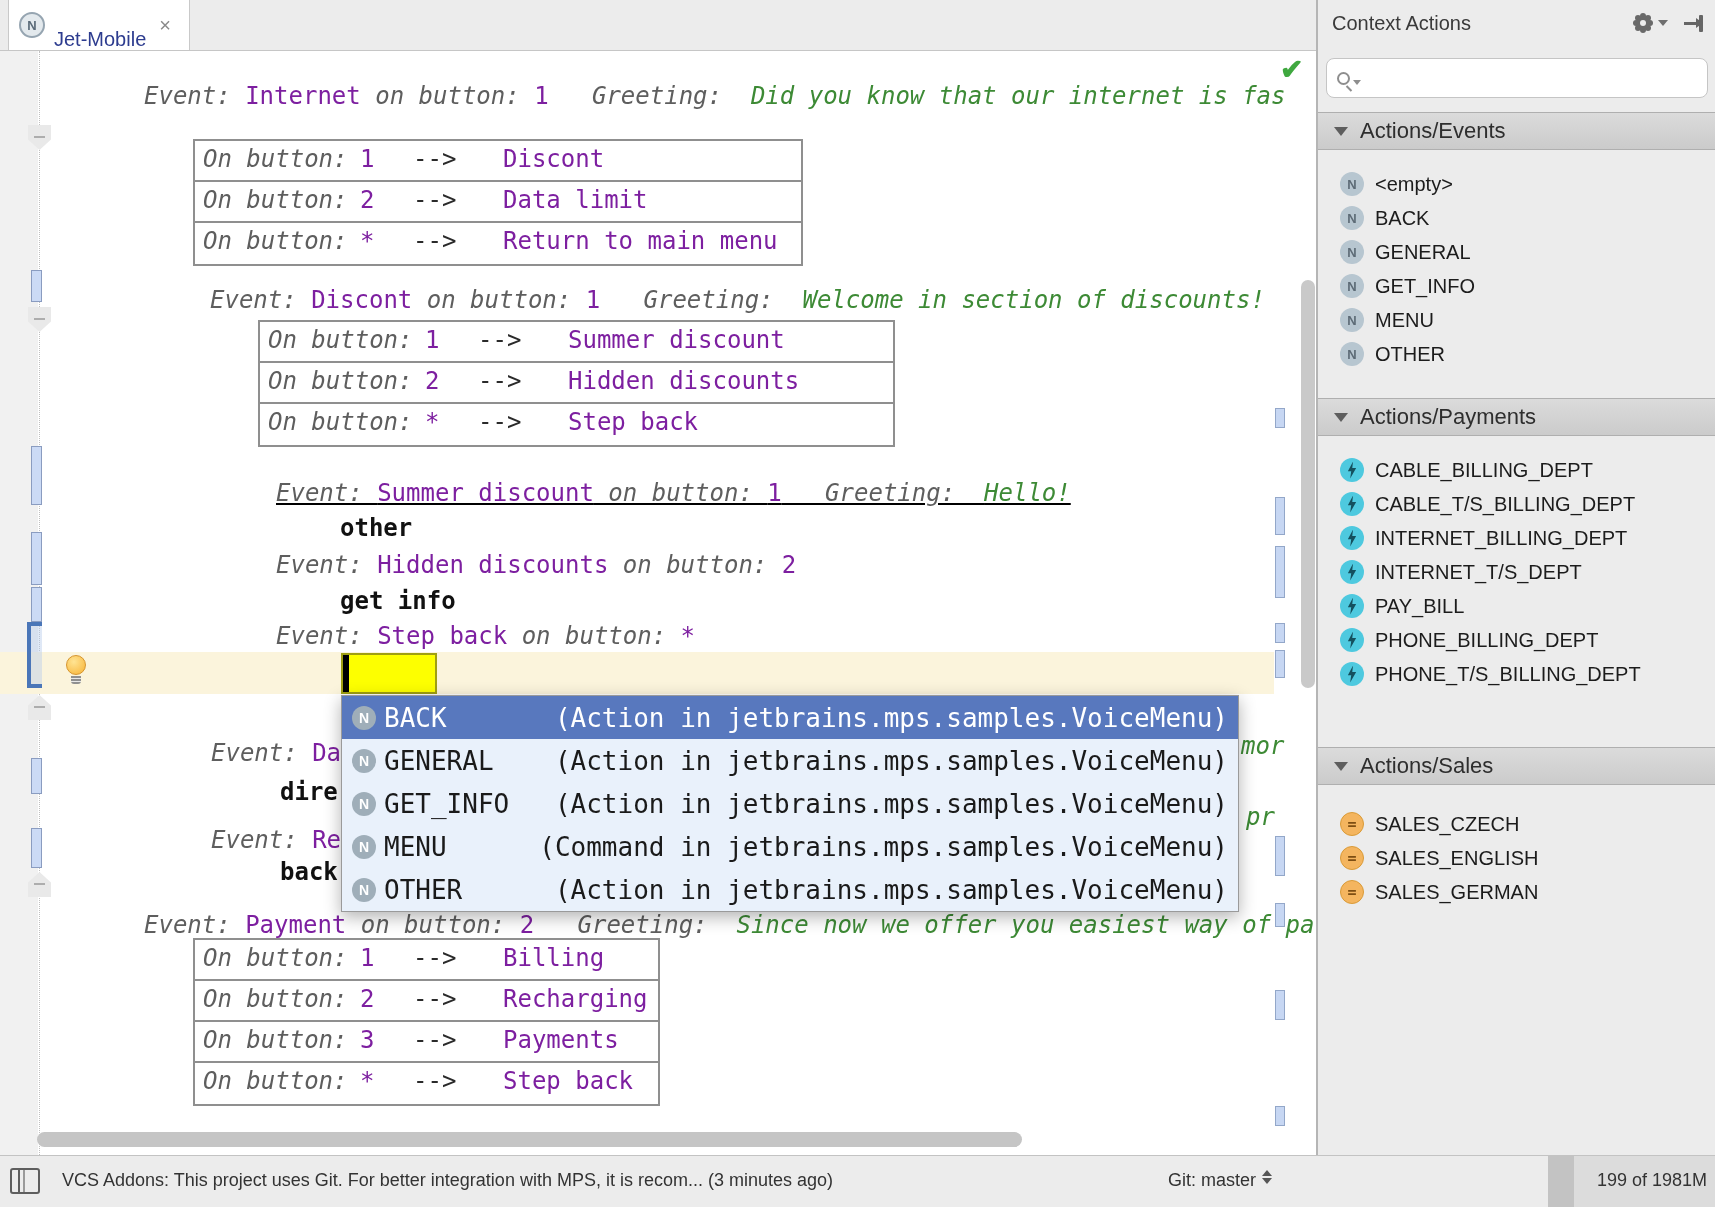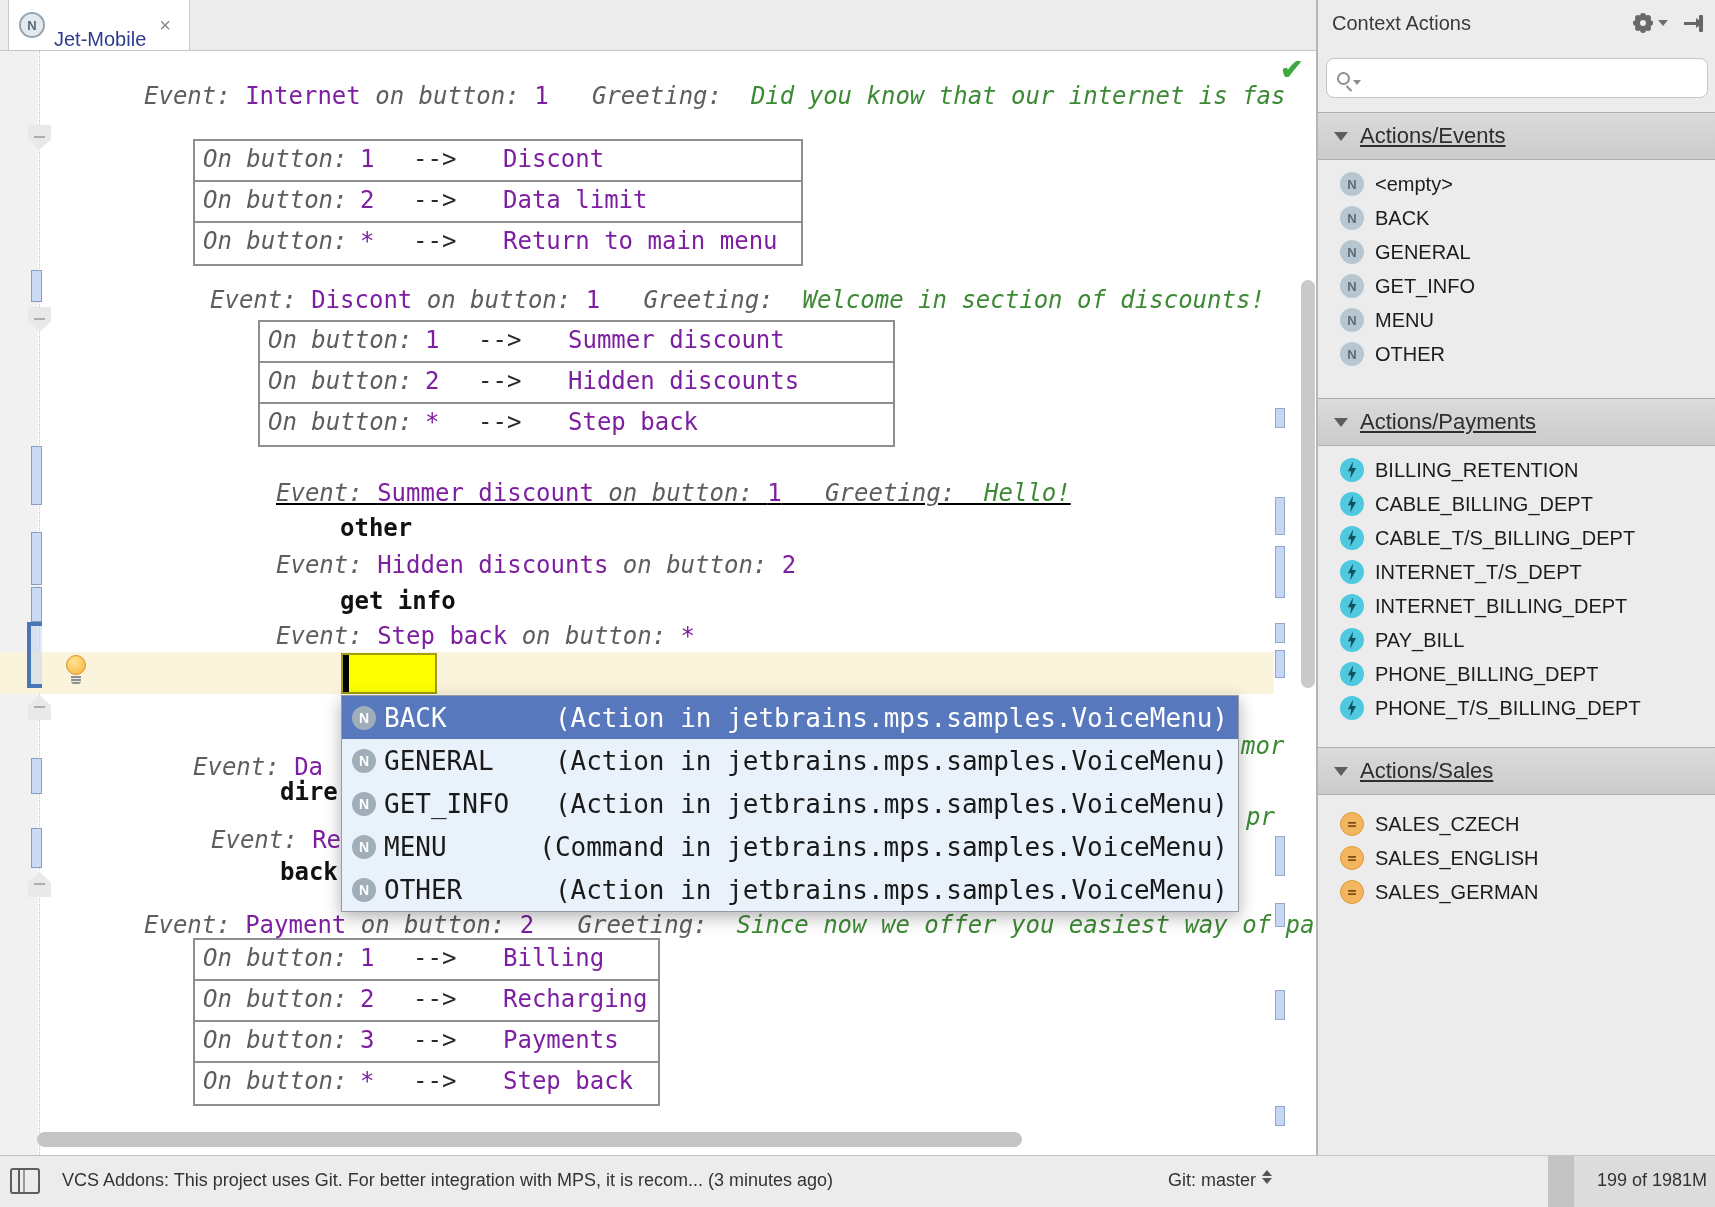--- a/index.html
+++ b/index.html
@@ -87,23 +87,23 @@
   .pinicon{display:flex;align-items:center;gap:2px;}
   .pin-arrow{position:relative;width:13px;height:3px;background:#666;}
   .pin-arrow::after{content:"";position:absolute;right:-6px;top:-4px;border-left:7px solid #666;
     border-top:5px solid transparent;border-bottom:5px solid transparent;}
   .pin-bar{width:4px;height:17px;background:#666;border-radius:1px;}
   .searchbox{position:absolute;left:8px;top:58px;width:382px;height:40px;background:#FFF;
     border:1px solid #C5C5C5;border-radius:8px;box-sizing:border-box;display:flex;align-items:center;padding-left:10px;gap:3px;}
   .mag{position:relative;width:13px;height:13px;border:2px solid #8E8E8E;border-radius:50%;box-sizing:border-box;}
   .mag::after{content:"";position:absolute;left:9px;top:11px;width:2px;height:7px;background:#8E8E8E;transform:rotate(-45deg);}
   .mag-tri{width:0;height:0;border-left:4px solid transparent;border-right:4px solid transparent;border-top:5px solid #8E8E8E;margin-top:8px;}
-  .sechead{position:absolute;left:0;width:100%;height:48px;box-sizing:border-box;
+  .sechead{position:absolute;left:0;width:100%;height:38px;box-sizing:border-box;
     background:linear-gradient(#DBDBDB,#CBCBCB);border-top:1px solid #AFAFAF;border-bottom:1px solid #AFAFAF;
-    display:flex;align-items:center;padding-left:16px;gap:12px;font-size:22px;color:#2E2E2E;text-decoration:underline;}
+    display:flex;align-items:center;padding-left:16px;gap:12px;font-size:22px;color:#2E2E2E;}
   .sec-tri{width:0;height:0;border-left:7px solid transparent;border-right:7px solid transparent;border-top:9px solid #5E5E5E;}
   .pitems{position:absolute;left:0;width:100%;}
   .pitem{height:34px;display:flex;align-items:center;gap:11px;padding-left:22px;font-size:20px;color:#1C1C1C;}
   .icn{width:24px;height:24px;border-radius:50%;display:flex;align-items:center;justify-content:center;box-sizing:border-box;flex:0 0 24px;}
   .icn-n{background:#B7C6D0;color:#5D6B76;font:bold 13px "Liberation Sans",sans-serif;}
   .icn-bolt{background:#4EC9DF;}
   .icn-bolt i{display:block;width:13px;height:17px;background:#14505E;
     clip-path:polygon(58% 0,18% 58%,44% 58%,36% 100%,82% 38%,52% 38%);}
   .icn-eq{background:#F4B55F;border:1px solid #DA9B38;color:#7D4E12;font:bold 15px "DejaVu Sans Mono",monospace;}
 
@@ -171,21 +171,21 @@
       </div>
     <div id="elines">
         <div class="eline" style="left: 144px; top: 28px;"><span class="seg-l">Event: </span><span class="seg-v">Internet</span><span class="seg-l"> on button: </span><span class="seg-v">1</span><span class="seg-l">   Greeting:  </span><span class="seg-g">Did you know that our internet is fas</span></div>
         <div class="eline" style="left: 210px; top: 232px;"><span class="seg-l">Event: </span><span class="seg-v">Discont</span><span class="seg-l"> on button: </span><span class="seg-v">1</span><span class="seg-l">   Greeting:  </span><span class="seg-g">Welcome in section of discounts!</span></div>
         <div class="eline" style="left: 276px; top: 425px; text-decoration: underline;"><span class="seg-l">Event: </span><span class="seg-v">Summer discount</span><span class="seg-l"> on button: </span><span class="seg-v">1</span><span class="seg-l">   Greeting:  </span><span class="seg-g">Hello!</span></div>
         <div class="eline" style="left: 340px; top: 460px;"><span class="seg-b">other</span></div>
         <div class="eline" style="left: 276px; top: 497px;"><span class="seg-l">Event: </span><span class="seg-v">Hidden discounts</span><span class="seg-l"> on button: </span><span class="seg-v">2</span></div>
         <div class="eline" style="left: 340px; top: 533px;"><span class="seg-b">get info</span></div>
         <div class="eline" style="left: 276px; top: 568px;"><span class="seg-l">Event: </span><span class="seg-v">Step back</span><span class="seg-l"> on button: </span><span class="seg-v">*</span></div>
         <div class="eline" style="left: 144px; top: 857px;"><span class="seg-l">Event: </span><span class="seg-v">Payment</span><span class="seg-l"> on button: </span><span class="seg-v">2</span><span class="seg-l">   Greeting:  </span><span class="seg-g">Since now we offer you easiest way of pa</span></div>
-        <div class="eline" style="left: 193px; top: 685px; margin-top: 14px;"><span class="seg-l">Event: </span><span class="seg-v">Da</span></div>
+        <div class="eline" style="left: 211px; top: 685px;"><span class="seg-l">Event: </span><span class="seg-v">Da</span></div>
         <div class="eline" style="left: 280px; top: 724px;"><span class="seg-b">dire</span></div>
         <div class="eline" style="left: 211px; top: 772px; text-align: center;"><span class="seg-l">Event: </span><span class="seg-v">Re</span></div>
         <div class="eline" style="left: 280px; top: 804px;"><span class="seg-b">back</span></div>
         <div class="eline" style="left: 1241px; top: 678px; text-align: center;"><span class="seg-g">mor</span></div>
         <div class="eline" style="left: 1246px; top: 749px;"><span class="seg-g">pr</span></div>
       </div>
     <div id="etables">
         <div class="etable" style="left: 193px; top: 88px; width: 610px;">
           <div class="trow">
             <span class="t-label">On button:</span>
@@ -340,45 +340,39 @@
         </div>
         <div class="sechead" style="top: 398px;">
           <span class="sec-tri"></span>
           <span>Actions/Payments</span>
         </div>
         <div class="pitems" style="top: 453px;">
           <div class="pitem">
             <span class="icn icn-bolt">
               <i></i>
             </span>
-            <span>BILLING_RETENTION</span>
-          </div>
-          <div class="pitem">
-            <span class="icn icn-bolt">
-              <i></i>
-            </span>
             <span>CABLE_BILLING_DEPT</span>
           </div>
           <div class="pitem">
             <span class="icn icn-bolt">
               <i></i>
             </span>
             <span>CABLE_T/S_BILLING_DEPT</span>
           </div>
           <div class="pitem">
             <span class="icn icn-bolt">
               <i></i>
             </span>
+            <span>INTERNET_BILLING_DEPT</span>
+          </div>
+          <div class="pitem">
+            <span class="icn icn-bolt">
+              <i></i>
+            </span>
             <span>INTERNET_T/S_DEPT</span>
-          </div>
-          <div class="pitem">
-            <span class="icn icn-bolt">
-              <i></i>
-            </span>
-            <span>INTERNET_BILLING_DEPT</span>
           </div>
           <div class="pitem">
             <span class="icn icn-bolt">
               <i></i>
             </span>
             <span>PAY_BILL</span>
           </div>
           <div class="pitem">
             <span class="icn icn-bolt">
               <i></i>

